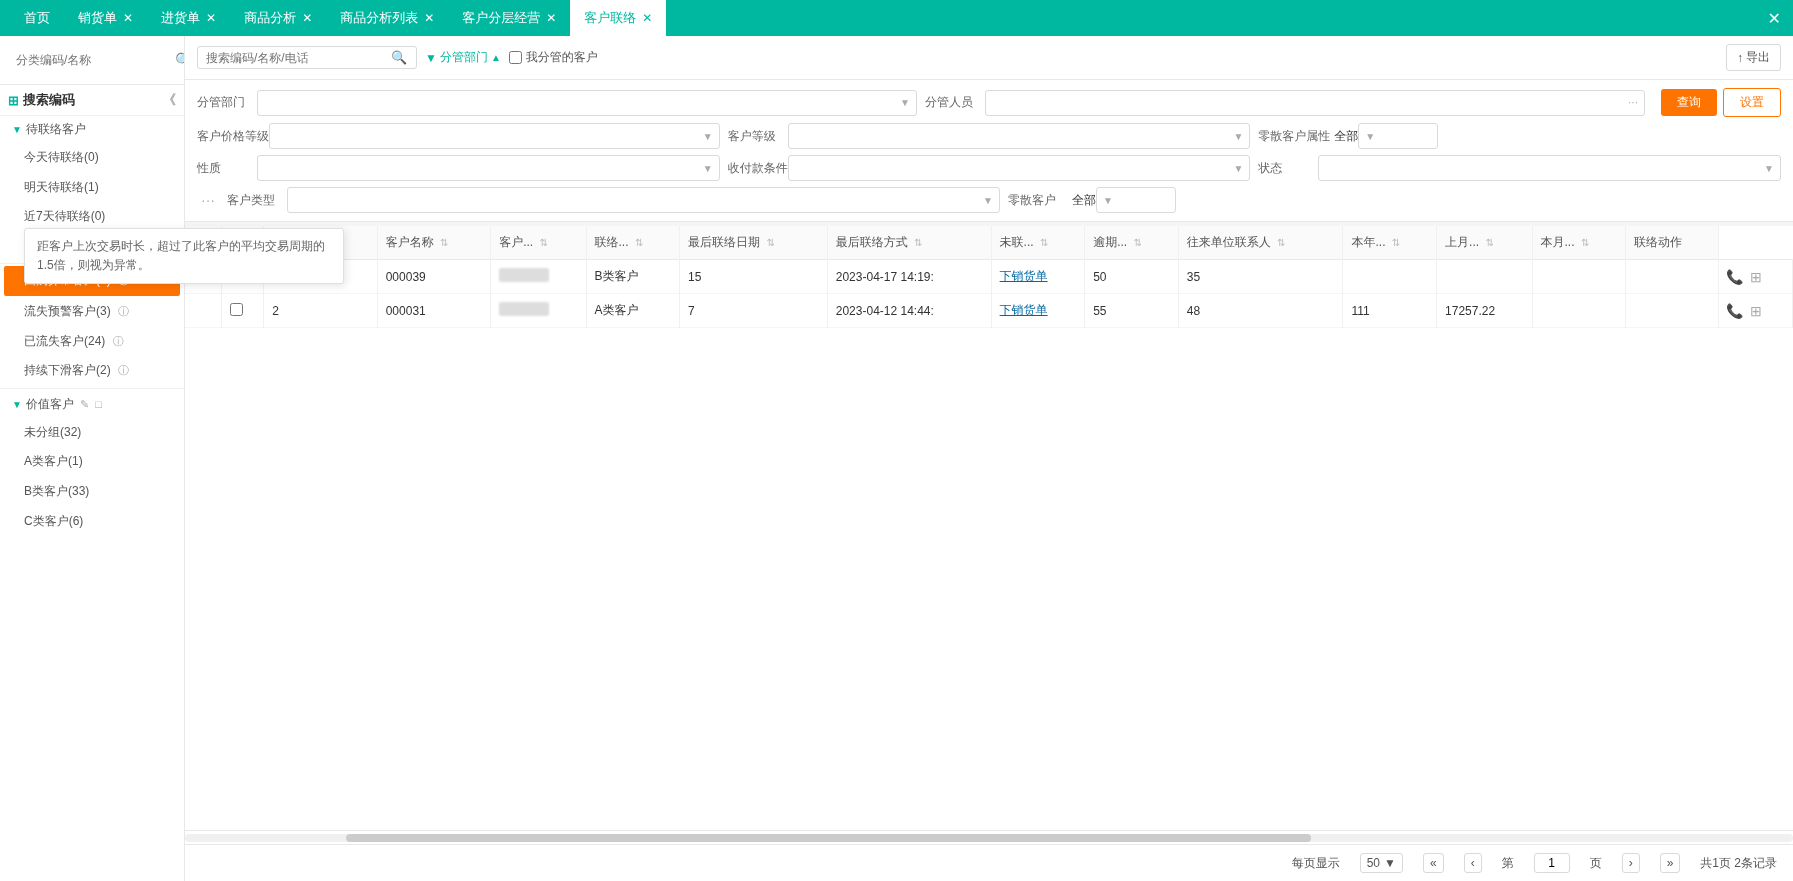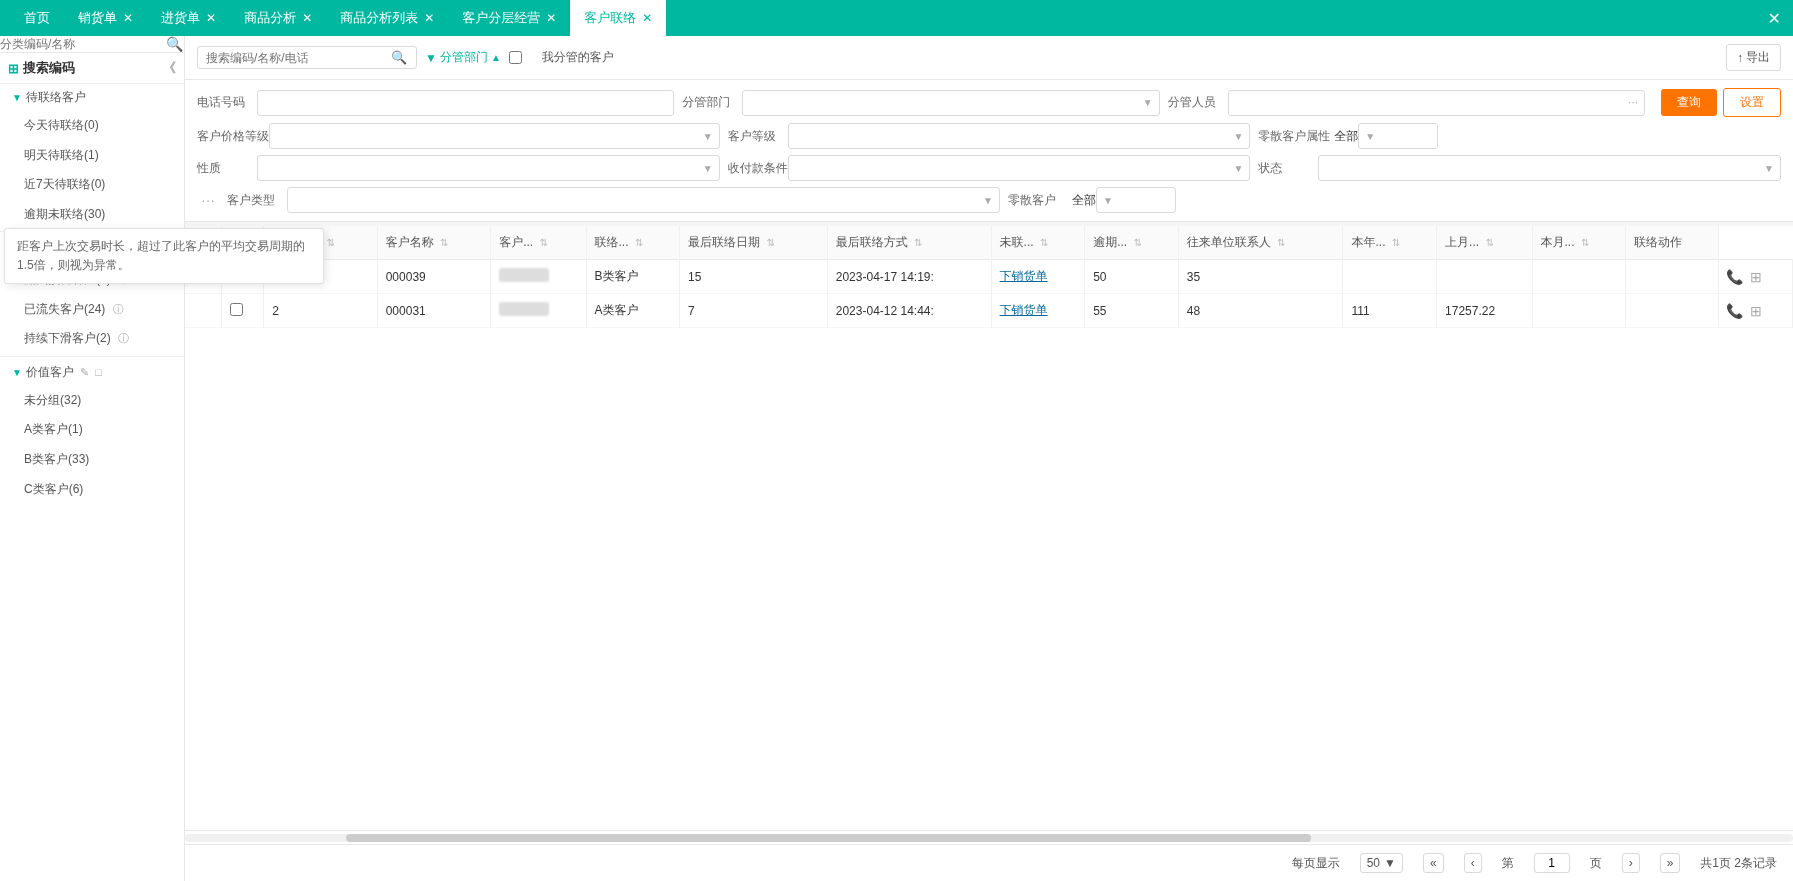--- a/index.html
+++ b/index.html
@@ -38,21 +38,21 @@
     
     .sidebar {
       width: 185px;
       background: #fff;
       border-right: 1px solid #e8e8e8;
       display: flex;
       flex-direction: column;
       overflow: hidden;
     }
     .sidebar-search {
-      padding: 0;
+      padding: 16px;
       border-bottom: 1px solid #e8e8e8;
       display: flex;
       align-items: center;
       gap: 4px;
     }
     .sidebar-search input {
       flex: 1;
       border: none;
       outline: none;
       font-size: 12px;
@@ -97,21 +97,21 @@
       font-size: 12px;
       cursor: pointer;
     }
     .sidebar-group2 .arrow2 { margin-right: 4px; color: #00b8a0; font-size: 10px; }
     .sidebar-edit-icon { margin-left: 6px; color: #aaa; font-size: 11px; }
 
     
     .tooltip-box {
       position: absolute;
       top: 228px;
-      left: 4px;
+      left: 24px;
       background: #fff;
       border: 1px solid #e0e0e0;
       border-radius: 3px;
       padding: 8px 12px;
       font-size: 12px;
       color: #666;
       max-width: 320px;
       box-shadow: 2px 2px 8px rgba(0,0,0,0.1);
       z-index: 100;
       line-height: 1.6;
@@ -157,21 +157,21 @@
       align-items: center;
       color: #00b8a0;
       cursor: pointer;
       font-size: 12px;
       gap: 3px;
     }
     .filter-icon { font-size: 12px; }
     .my-customer {
       display: flex;
       align-items: center;
-      gap: 20px;
+      gap: 4px;
       color: #555;
       font-size: 12px;
       cursor: pointer;
     }
     .my-customer input[type=checkbox] { cursor: pointer; }
     .toolbar-spacer { flex: 1; }
     .export-btn {
       display: flex;
       align-items: center;
       gap: 3px;
@@ -498,24 +498,20 @@
       <div class="toolbar-spacer"></div>
       <div class="export-btn">
         <span>↑</span>
         <span>导出</span>
       </div>
     </div>
 
     <div class="filter-area">
 
       <div class="filter-row">
-        <div class="filter-item">
-          <span class="filter-label">电话号码</span>
-          <input class="filter-input" value="" style="">
-        </div>
         <div class="filter-item">
           <span class="filter-label">分管部门</span>
           <div class="filter-select">
             <span></span>
             <span class="arrow-down">▼</span>
           </div>
         </div>
         <div class="filter-item">
           <span class="filter-label">分管人员</span>
           <div class="filter-select" style="flex:1;">

